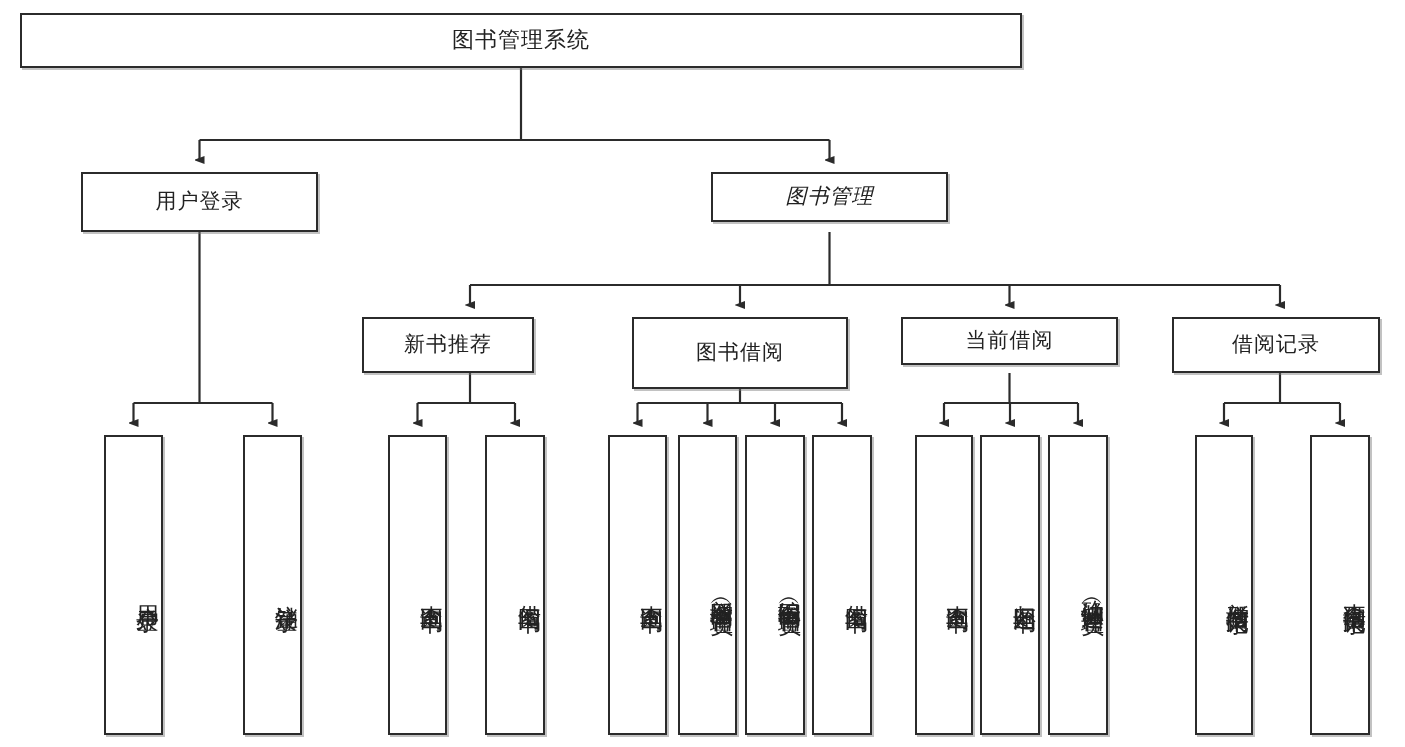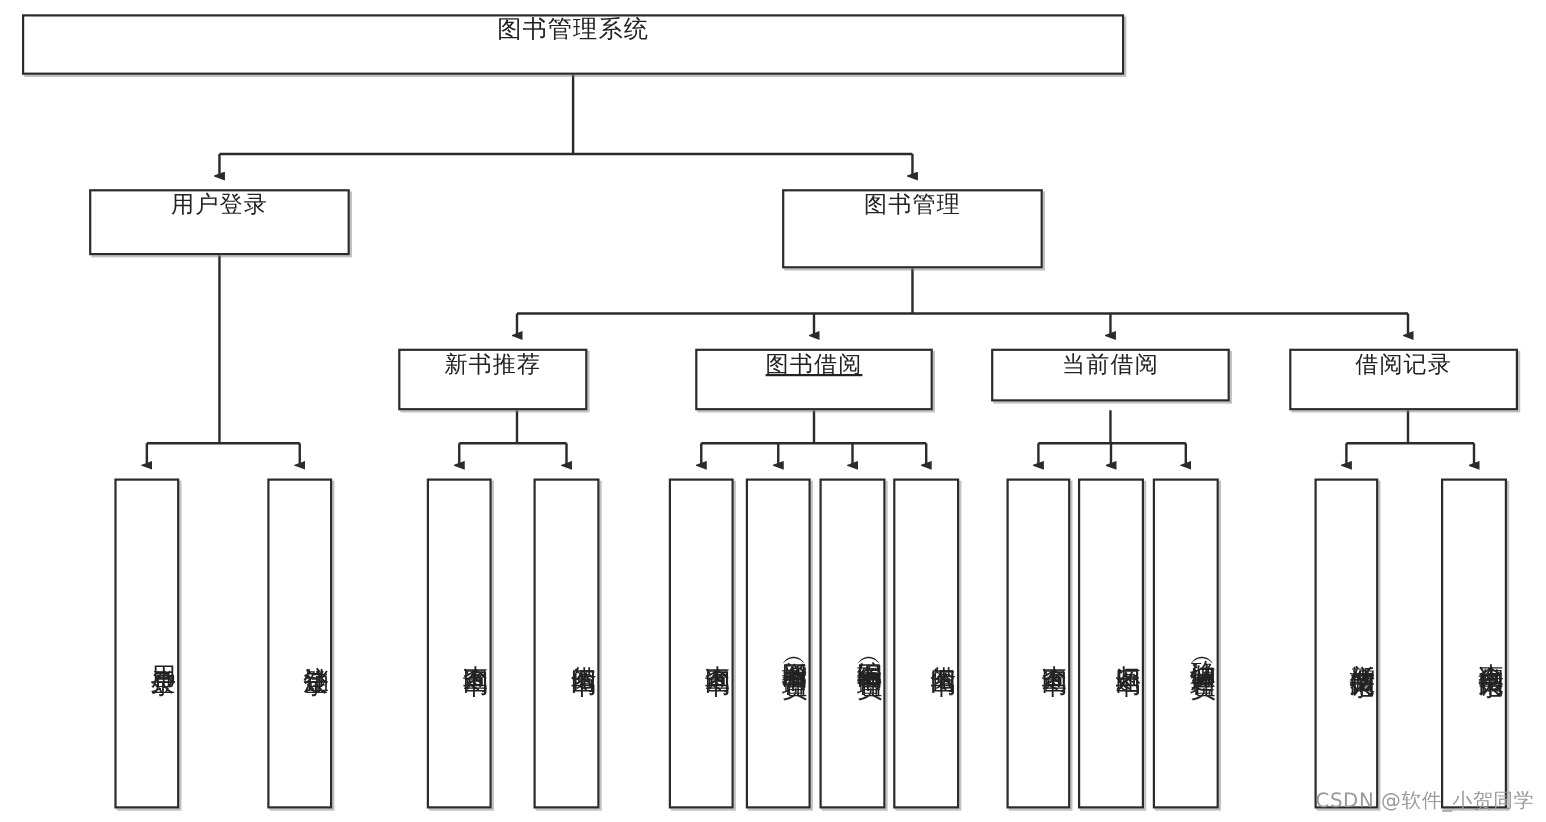--- a/index.html
+++ b/index.html
@@ -26,21 +26,21 @@
     height: 747px;
     pointer-events: none;
   }
   .node {
     position: absolute;
     box-sizing: border-box;
     background: #ffffff;
     border: 2px solid #2b2b2b;
     box-shadow: 2px 2px 0 rgba(120,120,120,0.45);
     display: flex;
-    align-items: flex-start;
+    align-items: center;
     justify-content: center;
     color: #222222;
     letter-spacing: 1px;
   }
   .node.horiz {
     font-size: 21px;
     line-height: 1.2;
   }
   .node.root {
     font-size: 22px;
@@ -115,27 +115,27 @@
       </g>
   </svg>
 
   <div id="node-layer">
       <div class="node horiz root" style="left: 20px; top: 13px; width: 1002px; height: 55px;">
         <span class="label">图书管理系统</span>
       </div>
       <div class="node horiz" style="left: 81px; top: 172px; width: 237px; height: 60px;">
         <span class="label">用户登录</span>
       </div>
-      <div class="node horiz" style="left: 711px; top: 172px; width: 237px; height: 72px;">
+      <div class="node horiz" style="left: 711px; top: 172px; width: 237px; height: 50px; font-style: italic;">
         <span class="label">图书管理</span>
       </div>
       <div class="node horiz" style="left: 362px; top: 317px; width: 172px; height: 56px;">
         <span class="label">新书推荐</span>
       </div>
-      <div class="node horiz" style="left: 632px; top: 317px; width: 216px; height: 56px; text-decoration: underline;">
+      <div class="node horiz" style="left: 632px; top: 317px; width: 216px; height: 72px;">
         <span class="label">图书借阅</span>
       </div>
       <div class="node horiz" style="left: 901px; top: 317px; width: 217px; height: 48px;">
         <span class="label">当前借阅</span>
       </div>
       <div class="node horiz" style="left: 1172px; top: 317px; width: 208px; height: 56px;">
         <span class="label">借阅记录</span>
       </div>
       <div class="node vert" style="left: 104px; top: 435px; width: 59px; height: 300px;">
         <span class="label">用户登录</span>
@@ -171,14 +171,13 @@
         <span class="label">确认归还（管理员）</span>
       </div>
       <div class="node vert" style="left: 1195px; top: 435px; width: 58px; height: 300px;">
         <span class="label">新增借阅记录</span>
       </div>
       <div class="node vert" style="left: 1310px; top: 435px; width: 60px; height: 300px;">
         <span class="label">查询借阅记录</span>
       </div>
     </div>
 
-  <div class="watermark" style="left: 1196px; top: 716px;">CSDN @软件_小贺同学</div>
 </div>
 
 </body></html>

